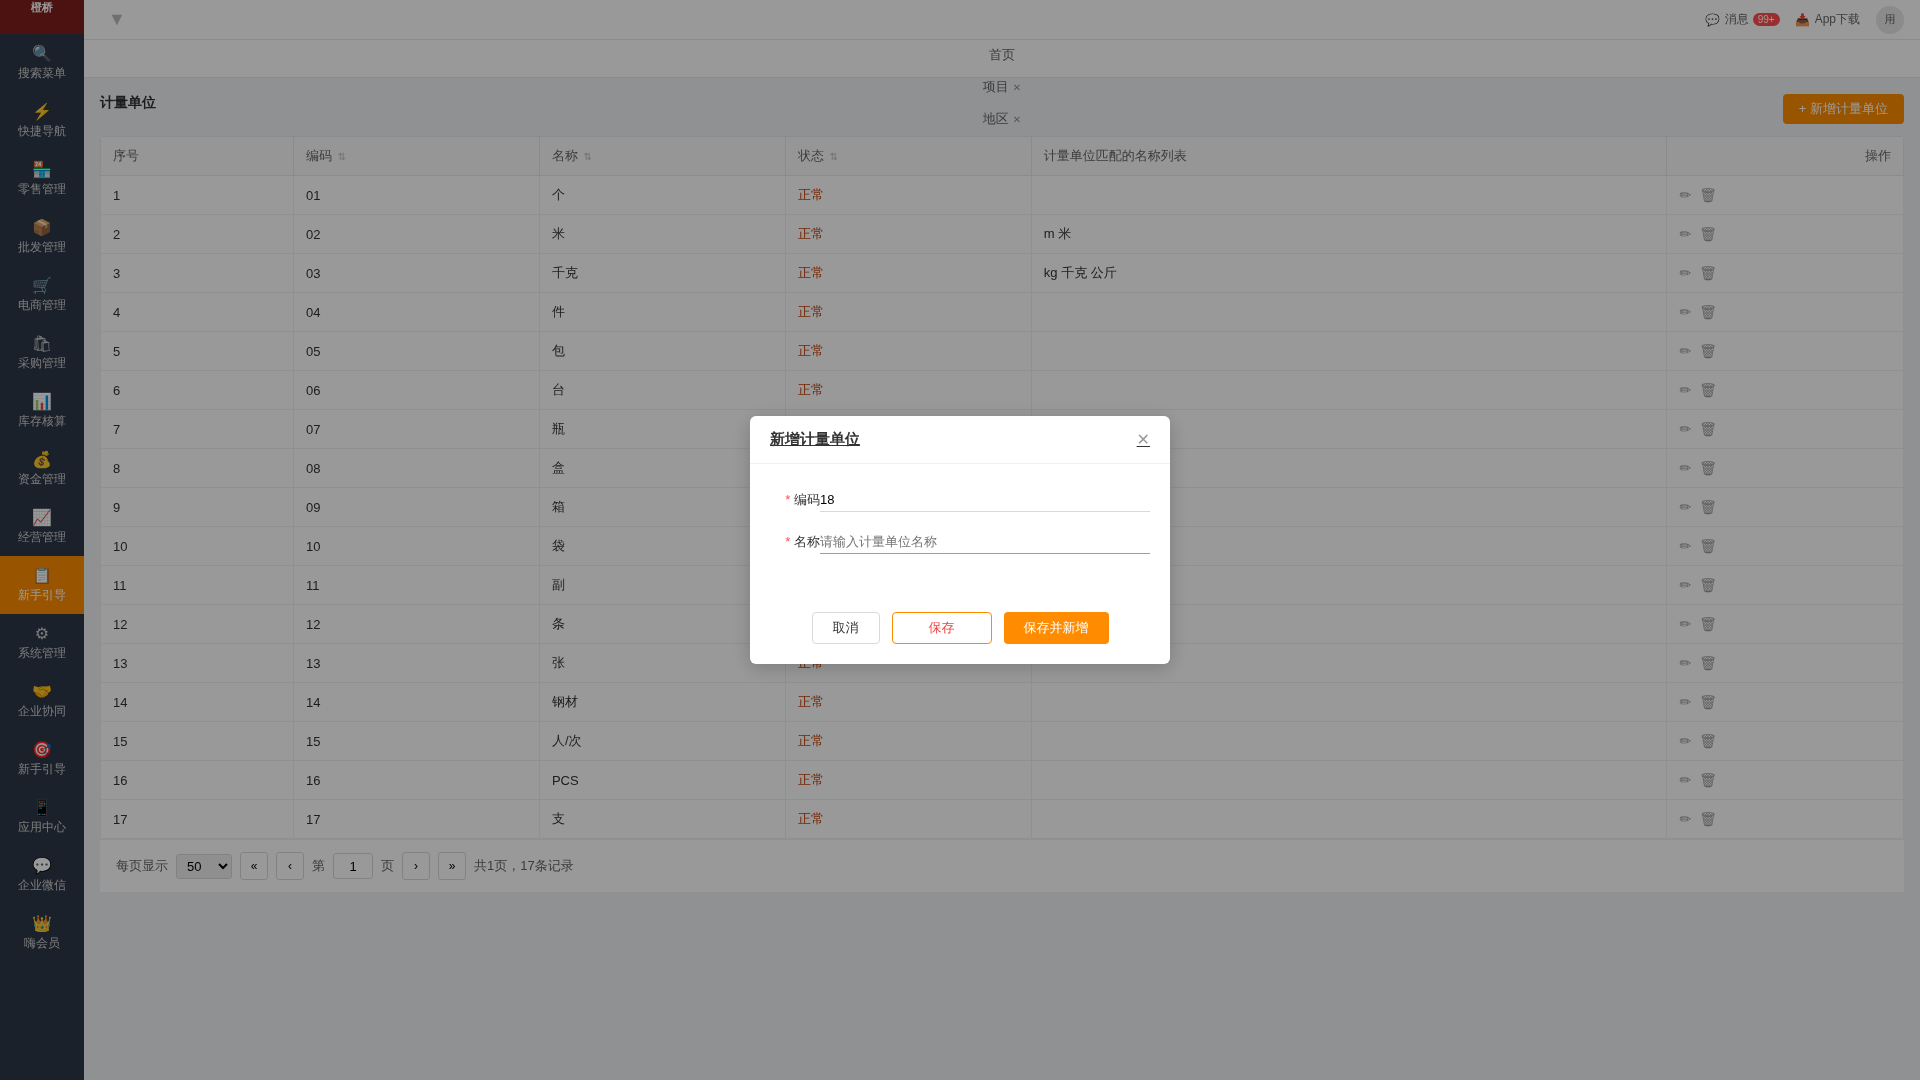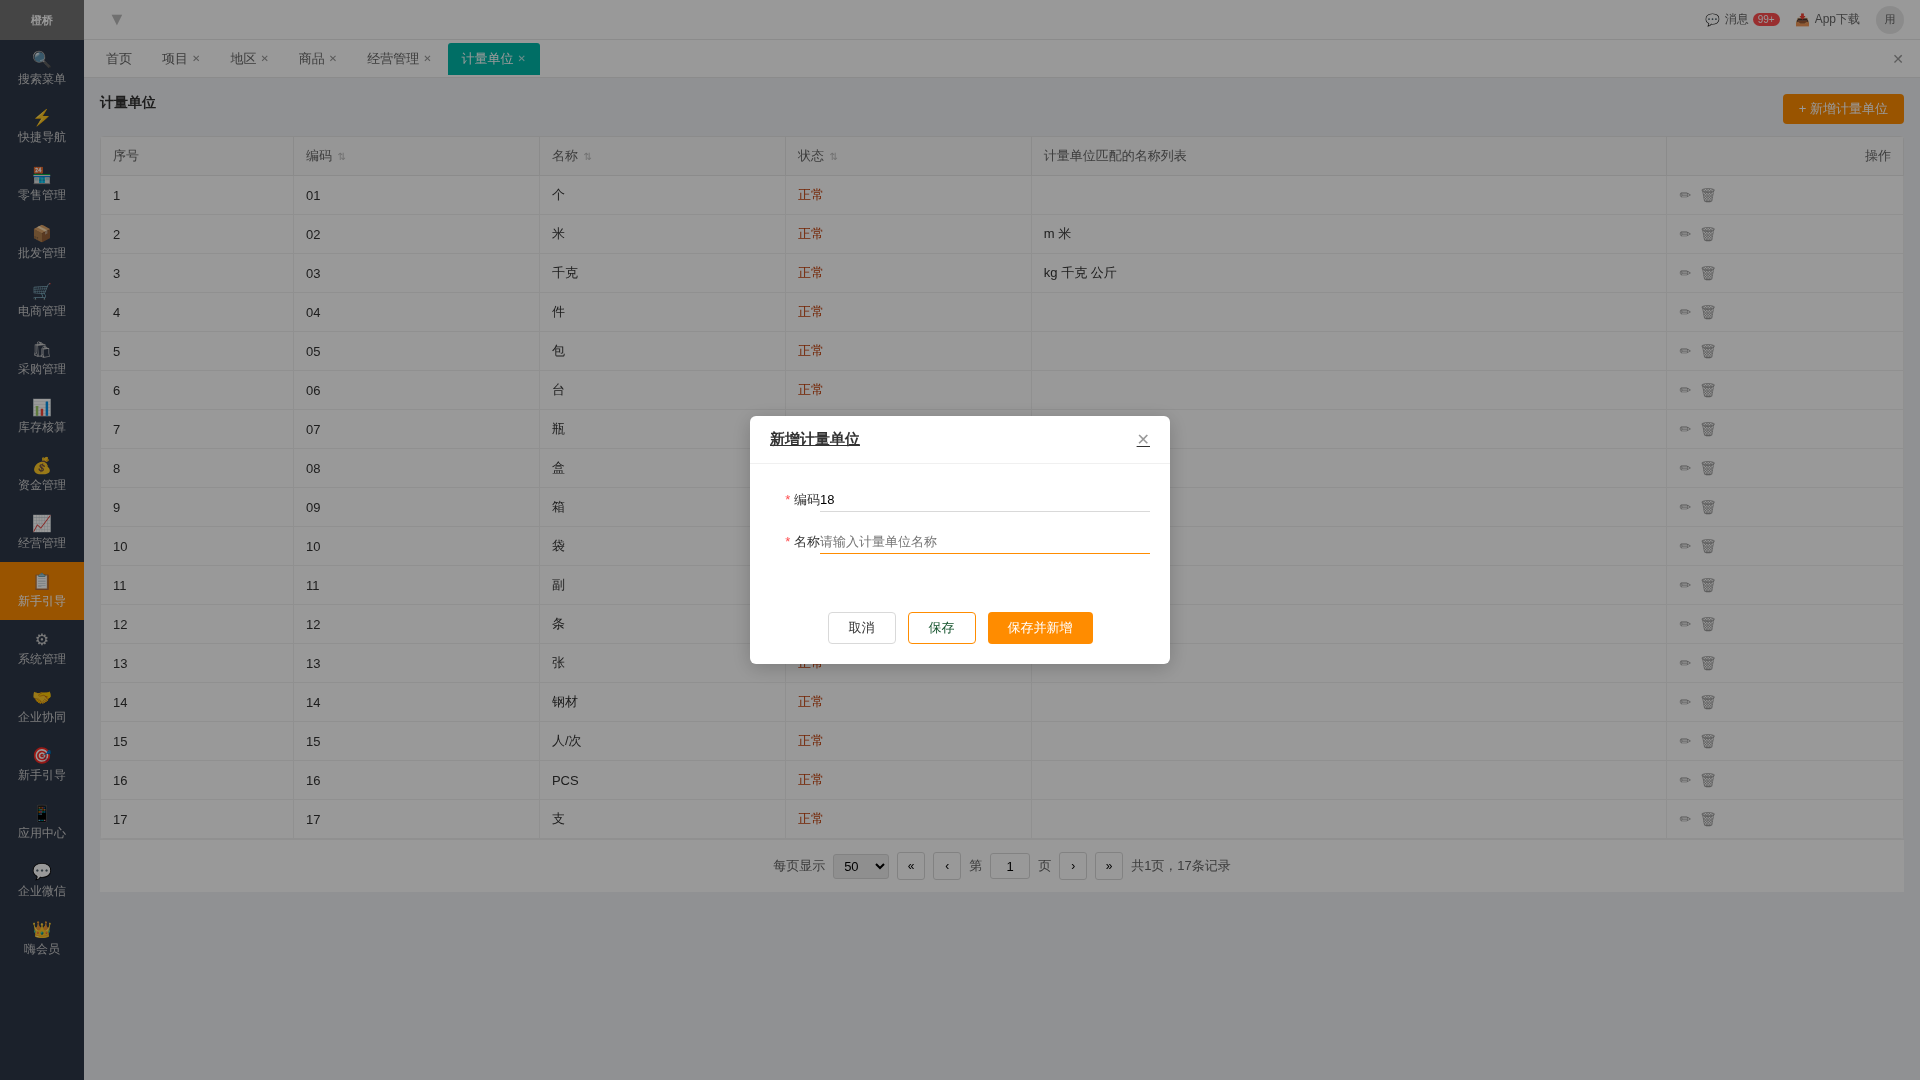--- a/index.html
+++ b/index.html
@@ -42,23 +42,23 @@
       width: 84px;
       height: 1080px;
       background: #2d3748;
       z-index: 200;
       display: flex;
       flex-direction: column;
       align-items: center;
       padding-top: 0;
     }
     .sidebar-logo {
-      width: 84px; height: 40px;
-      background: #737373;
-      display: flex; align-items: center; justify-content: center;
+      width: 84px; height: 34px;
+      background: #7f1d1d;
+      display: flex; align-items: center; 
       flex-direction: column;
     }
     .sidebar-logo-text { color: #fff; font-size: 11px; font-weight: bold; }
     .sidebar-item {
       width: 100%;
       padding: 10px 4px;
       text-align: center;
       color: #ccc;
       cursor: pointer;
       font-size: 12px;
@@ -79,20 +79,21 @@
     
     .tab-bar {
       background: #fff;
       display: flex;
       align-items: center;
       height: 38px;
       border-bottom: 1px solid #e8e8e8;
       padding: 0 8px;
       gap: 2px;
       flex-shrink: 0;
+      flex-direction: column;
     }
     .tab {
       display: flex; align-items: center; gap: 4px;
       padding: 6px 14px;
       border-radius: 3px 3px 0 0;
       cursor: pointer;
       font-size: 13px;
       color: #666;
       height: 32px;
     }
@@ -146,21 +147,21 @@
       color: #333;
     }
     .status-normal {
       color: #c2410c; font-size: 13px;
     }
     .action-icons { display: flex; gap: 8px; }
     .icon-btn { cursor: pointer; color: #999; font-size: 14px; }
 
     
     .pagination {
-      display: flex; align-items: center; justify-content: center;
+      display: flex; align-items: center; justify-content: flex-start;
       padding: 12px 16px;
       gap: 8px;
       font-size: 13px; color: #666;
       background: #fff;
       border-top: 1px solid #f0f0f0;
     }
     .page-btn {
       width: 28px; height: 28px;
       border: 1px solid #d9d9d9;
       background: #fff; cursor: pointer;
@@ -229,25 +230,25 @@
       padding: 16px 20px 20px;
     }
     .btn-cancel {
       padding: 6px 20px;
       border: 1px solid #d9d9d9;
       background: #fff;
       border-radius: 4px;
       cursor: pointer; font-size: 13px; color: #333;
     }
     .btn-save {
-      padding: 6px 20px;
+      padding: 6px 36px;
       border: 1px solid #ff8c00;
       background: #fff;
       border-radius: 4px;
-      cursor: pointer; font-size: 13px; color: #14532d;
+      cursor: pointer; font-size: 13px; color: #ef4444;
     }
     .btn-save-new {
       padding: 6px 20px;
       background: #ff8c00;
       border: none;
       border-radius: 4px;
       cursor: pointer; font-size: 13px; color: #fff;
     }
 
     .sort-icon { font-size: 10px; color: #bbb; margin-left: 2px; }

